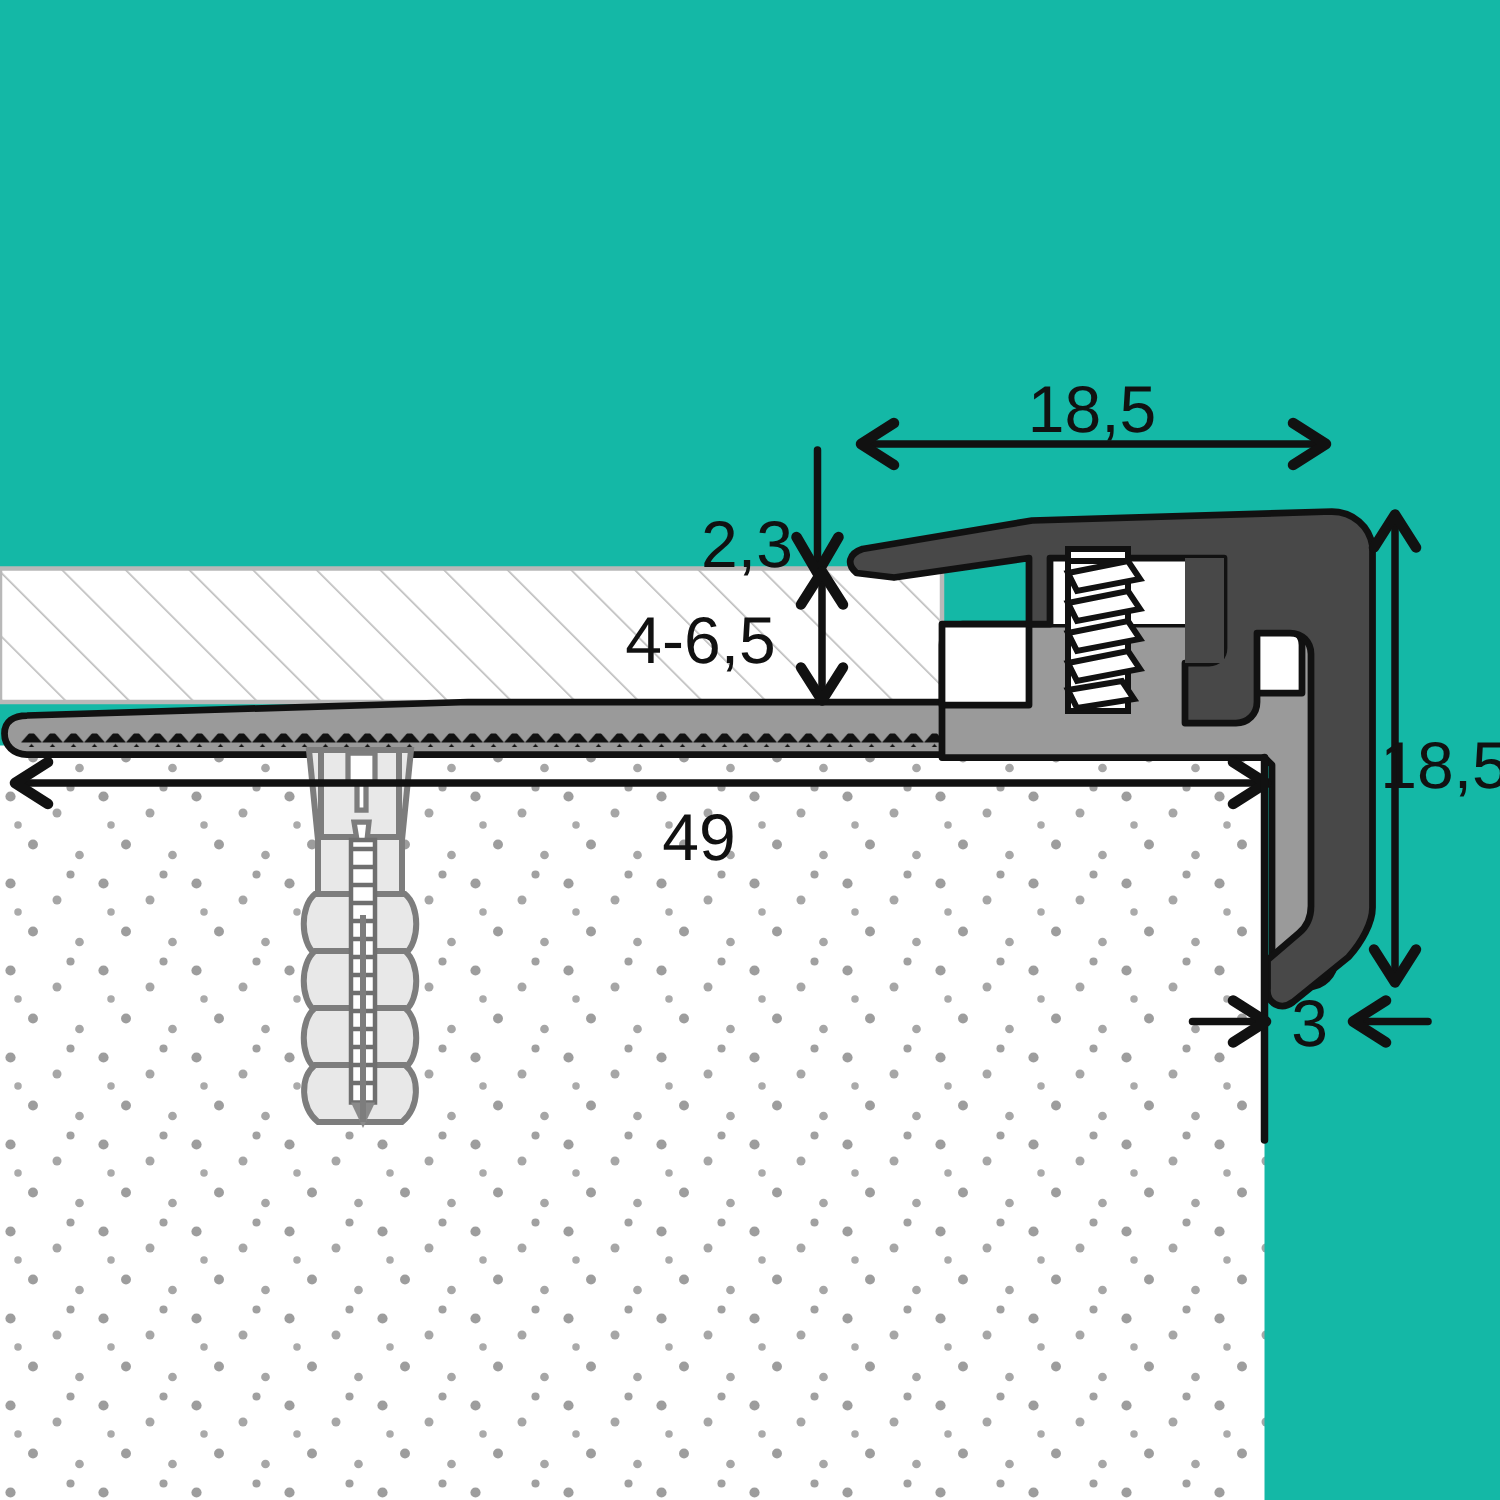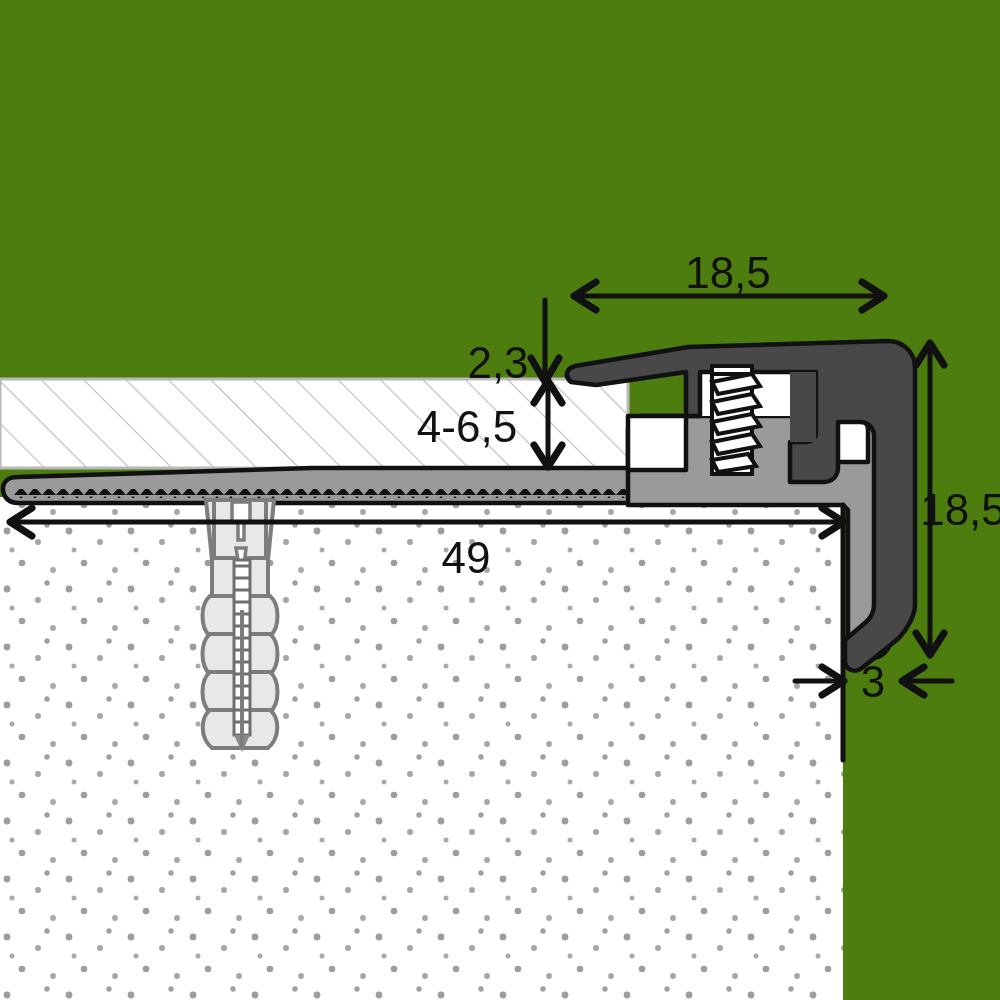--- a/index.html
+++ b/index.html
@@ -1,21 +1,21 @@
 <!DOCTYPE html>
 <html><head>
 <meta charset="utf-8">
 <style>
   html,body{margin:0;padding:0;background:#ffffff;}
   body{
     width:1000px;height:1000px;
     font-family:"Liberation Sans","DejaVu Sans",sans-serif;
     overflow:hidden;
   }
-  #stage{position:relative;width:1000px;height:1000px;background:#4d7c0f;}
+  #stage{position:relative;width:1000px;height:1000px;background:#14b8a6;}
   svg{display:block;}
   .dimtext{
     font-family:"Liberation Sans","DejaVu Sans",sans-serif;
     font-size:44px;
     fill:#111111;
     font-weight:400;
   }
 </style>
 </head>
 <body>

